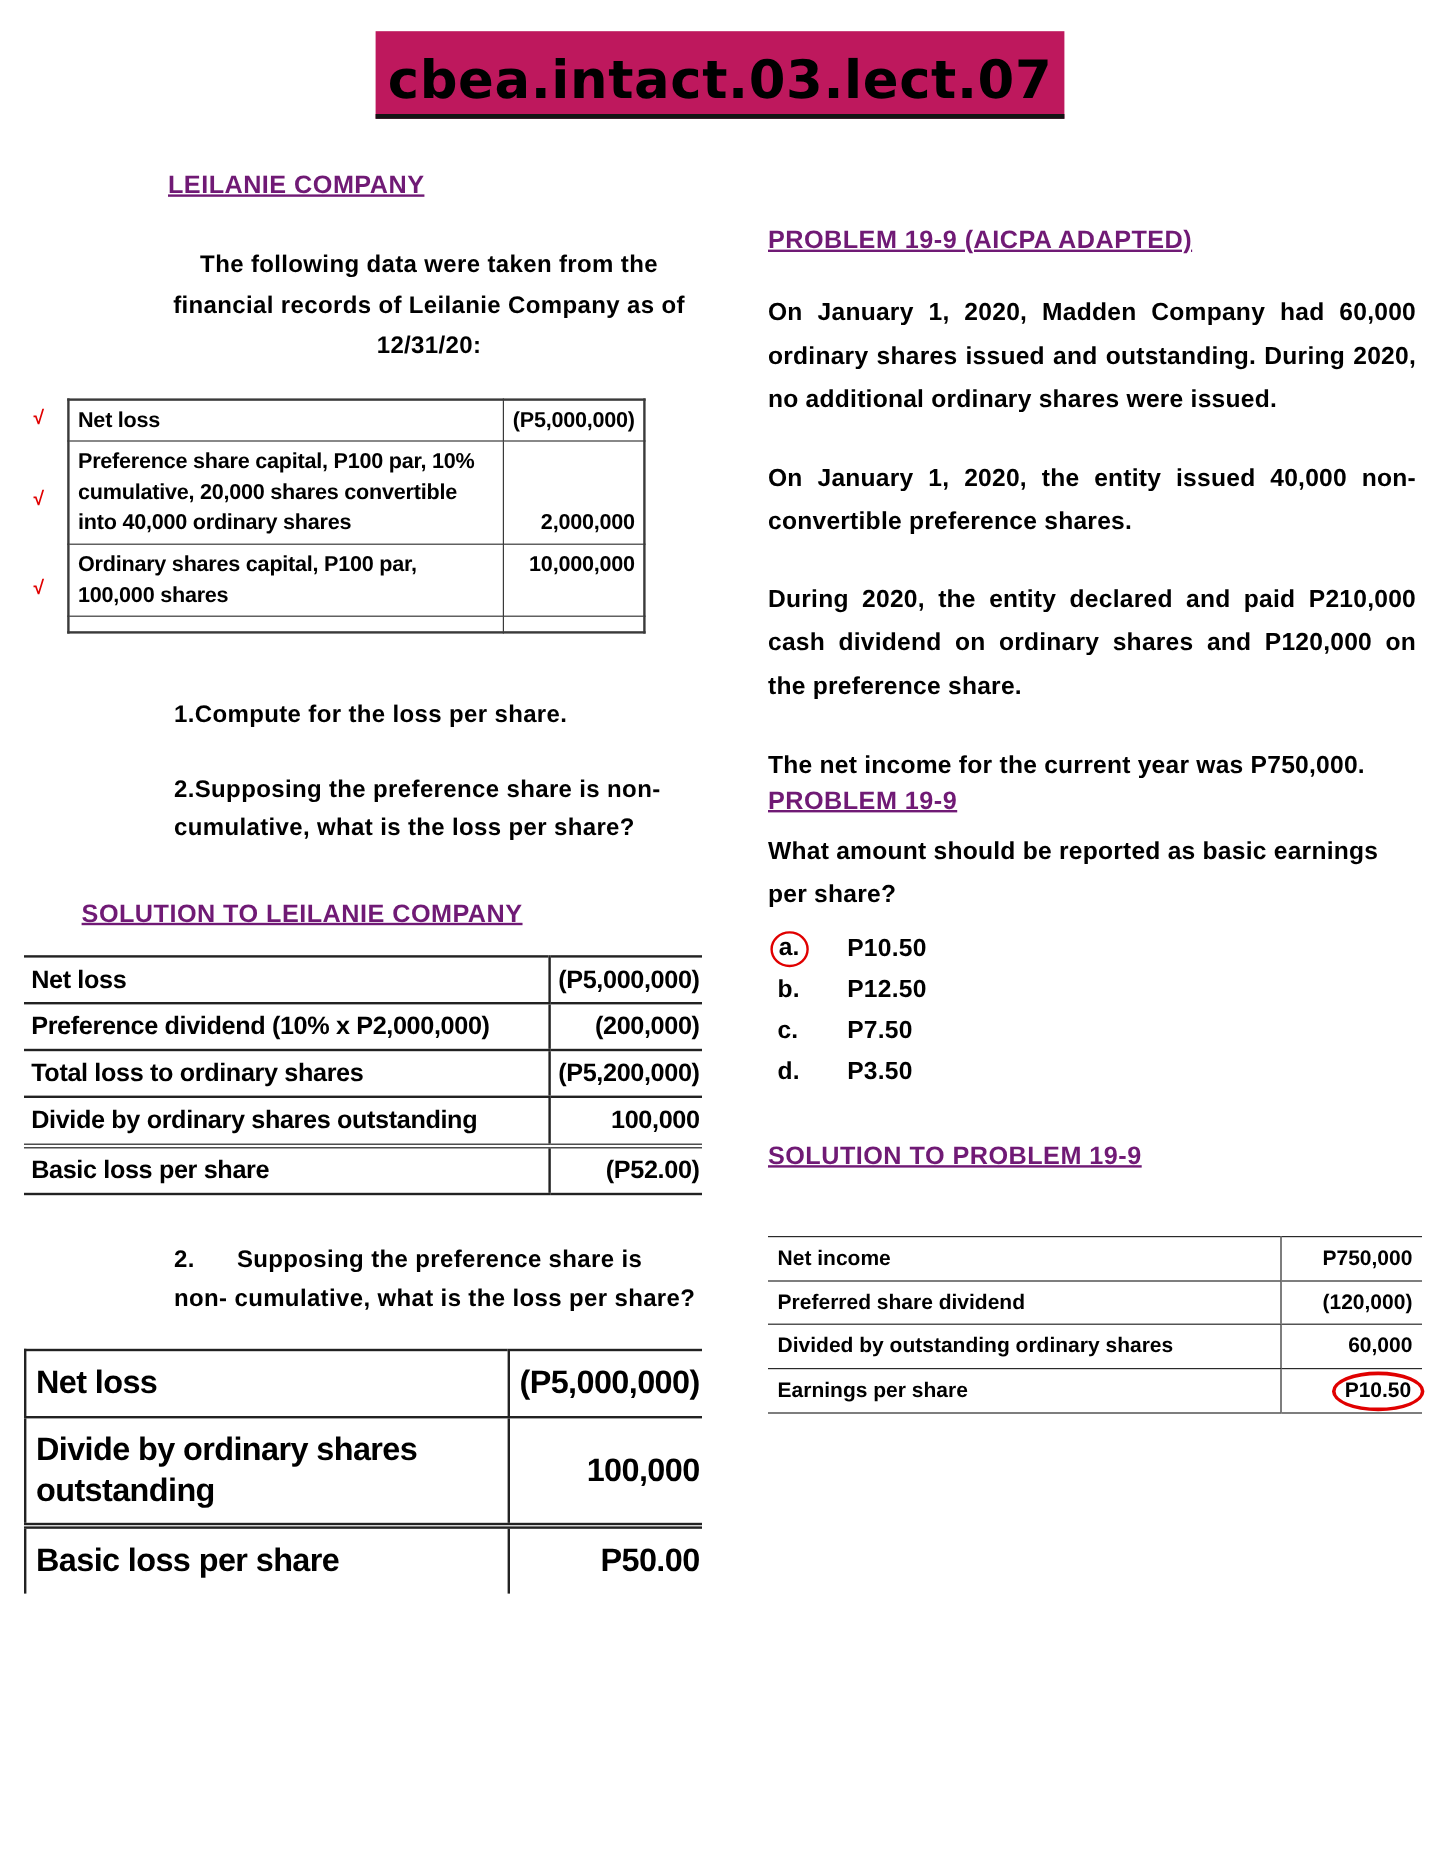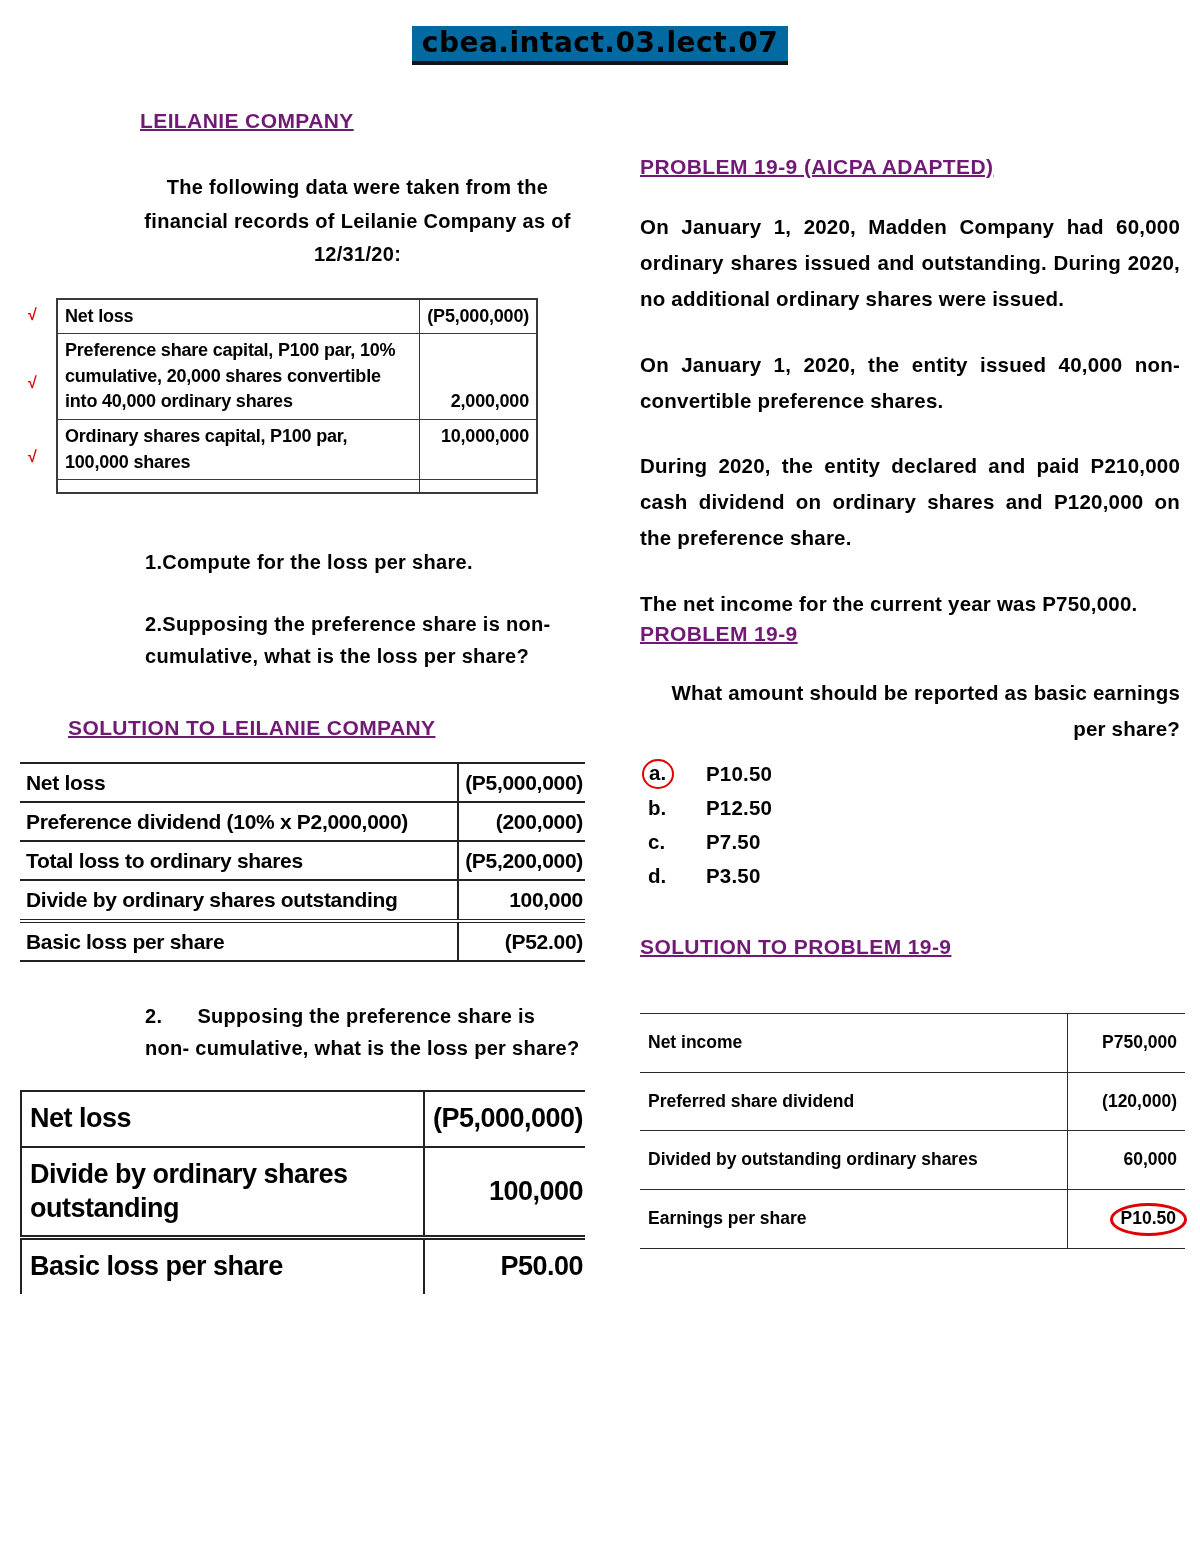--- a/index.html
+++ b/index.html
@@ -7,22 +7,22 @@
   body {
     width:1200px; height:1553px; position:relative; overflow:hidden;
     font-family:"Liberation Sans", sans-serif; color:#000;
   }
   .page { padding:14px 20px 0 20px; }
 
   
   .doc-title { text-align:center; margin-top:12px; }
   .doc-title span {
     display:inline-block; font-family:"DejaVu Sans", sans-serif;
-    font-size:28px; font-weight:bold; letter-spacing:0.5px;
-    background:#0369a1; border-bottom:4px solid #141414; padding:0 10px 2px 10px;
+    font-size:44px; font-weight:bold; letter-spacing:0.5px;
+    background:#be185d; border-bottom:4px solid #141414; padding:16px 10px 2px 10px;
   }
 
   
   .columns { display:flex; margin-top:44px; }
   .col-left  { width:600px; }
   .col-right { width:540px; margin-left:20px; }
 
   .red-heading {
     color:#701a75; font-weight:bold; font-size:21px;
     text-decoration:underline; text-decoration-thickness:2px;
@@ -83,36 +83,36 @@
   table.sol2 tr.dbl td { border-bottom:5px double #222; }
   table.sol2 tr:last-child td { border-bottom:none; }
 
   
   .col-right .red-heading { margin-top:0; }
   .rp {
     margin-top:30px; font-weight:bold; font-size:20.5px;
     line-height:1.75; text-align:justify; letter-spacing:0.2px;
   }
   .rh2 { margin-top:44px; }
-  .question { margin-top:29px; text-align:right; }
+  .question { margin-top:12px; text-align:left; }
 
   .choices { margin-top:10px; }
   .choice { display:flex; align-items:center; height:34px; font-weight:bold; font-size:20.5px; }
   .choice .letter { width:66px; padding-left:8px; }
   .circled-letter {
     display:inline-block; border:2.5px solid #e00000; border-radius:50%;
     padding:0 6px 2px 5px; margin-left:-6px;
   }
   .choice .ctext { letter-spacing:0.2px; }
 
   table.sol3 {
     width:545px; margin-top:54px; border-collapse:collapse;
     font-weight:bold; font-size:17.5px; border-top:1.5px solid #2a2a2a;
   }
-  table.sol3 td { border-bottom:1.5px solid #2a2a2a; padding:18px 8px; line-height:1.25; }
+  table.sol3 td { border-bottom:1.5px solid #2a2a2a; padding:7px 8px; line-height:1.25; }
   table.sol3 td.val {
     width:118px; text-align:right; border-left:1.5px solid #2a2a2a; white-space:nowrap;
   }
   table.sol3 tr:last-child td { border-bottom:1.5px solid #2a2a2a; }
   .ellipse {
     display:inline-block; border:3px solid #e00000; border-radius:50%;
     padding:2px 8px 3px 8px; margin:-6px -10px -6px 0;
   }
 </style>
 </head>

